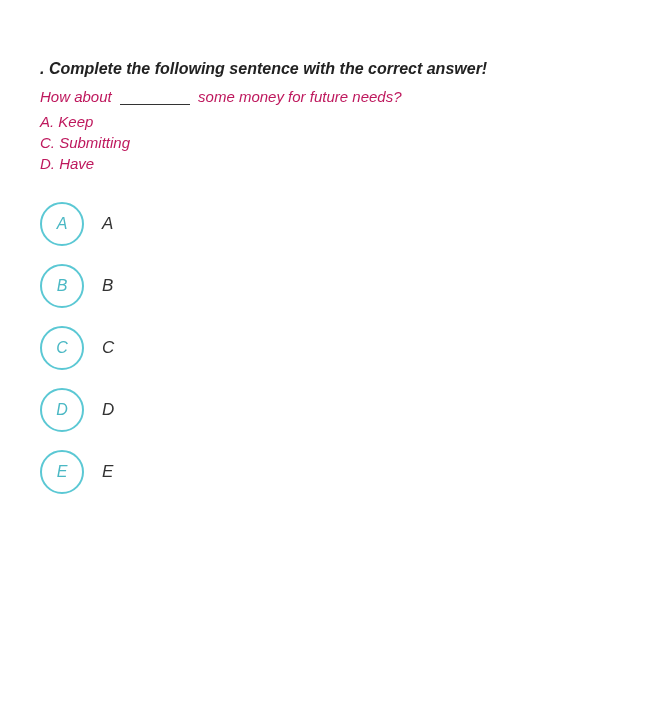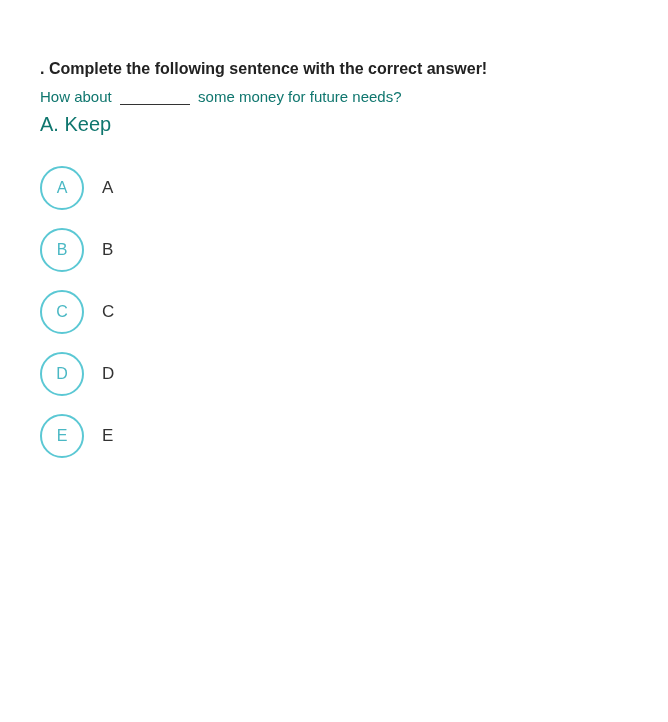--- a/index.html
+++ b/index.html
@@ -1,18 +1,19 @@
 <!DOCTYPE html>
 <html><head>
   <meta charset="utf-8">
   <style>
     * {
       box-sizing: border-box;
       margin: 0;
       padding: 0;
+      font-style: italic;
     }
 
     body {
       width: 668px;
       min-height: 722px;
       background: #ffffff;
       font-family: Arial, sans-serif;
       font-size: 16px;
       color: #333333;
       padding: 60px 40px 40px 40px;
@@ -29,40 +30,40 @@
       color: #222;
     }
 
     .question-title .dot {
       font-weight: bold;
     }
 
     .question-sentence {
       font-size: 15px;
       margin-bottom: 8px;
-      color: #0f766e;
+      color: #be185d;
     }
 
     .blank {
       display: inline-block;
       border-bottom: 1.5px solid #333;
       width: 70px;
       margin: 0 4px;
       vertical-align: bottom;
     }
 
     .options-list {
       list-style: none;
       margin-top: 8px;
     }
 
     .options-list li {
-      font-size: 20px;
+      font-size: 15px;
       margin-bottom: 4px;
-      color: #0f766e;
+      color: #be185d;
     }
 
     .answer-options {
       margin-top: 30px;
       display: flex;
       flex-direction: column;
       gap: 18px;
     }
 
     .answer-row {
@@ -101,20 +102,22 @@
   <div class="question-title">
     <span class="dot">. </span><span>Complete the following sentence with the correct answer!</span>
   </div>
   <div class="question-sentence">
     <span>How about</span>
     <span class="blank"></span>
     <span>some money for future needs?</span>
   </div>
   <ul class="options-list">
     <li>A. Keep</li>
+    <li>C. Submitting</li>
+    <li>D. Have</li>
   </ul>
 </div>
 
 <div class="answer-options">
   <div class="answer-row">
     <div class="circle-btn">A</div>
     <span class="answer-label">A</span>
   </div>
   <div class="answer-row">
     <div class="circle-btn">B</div>

